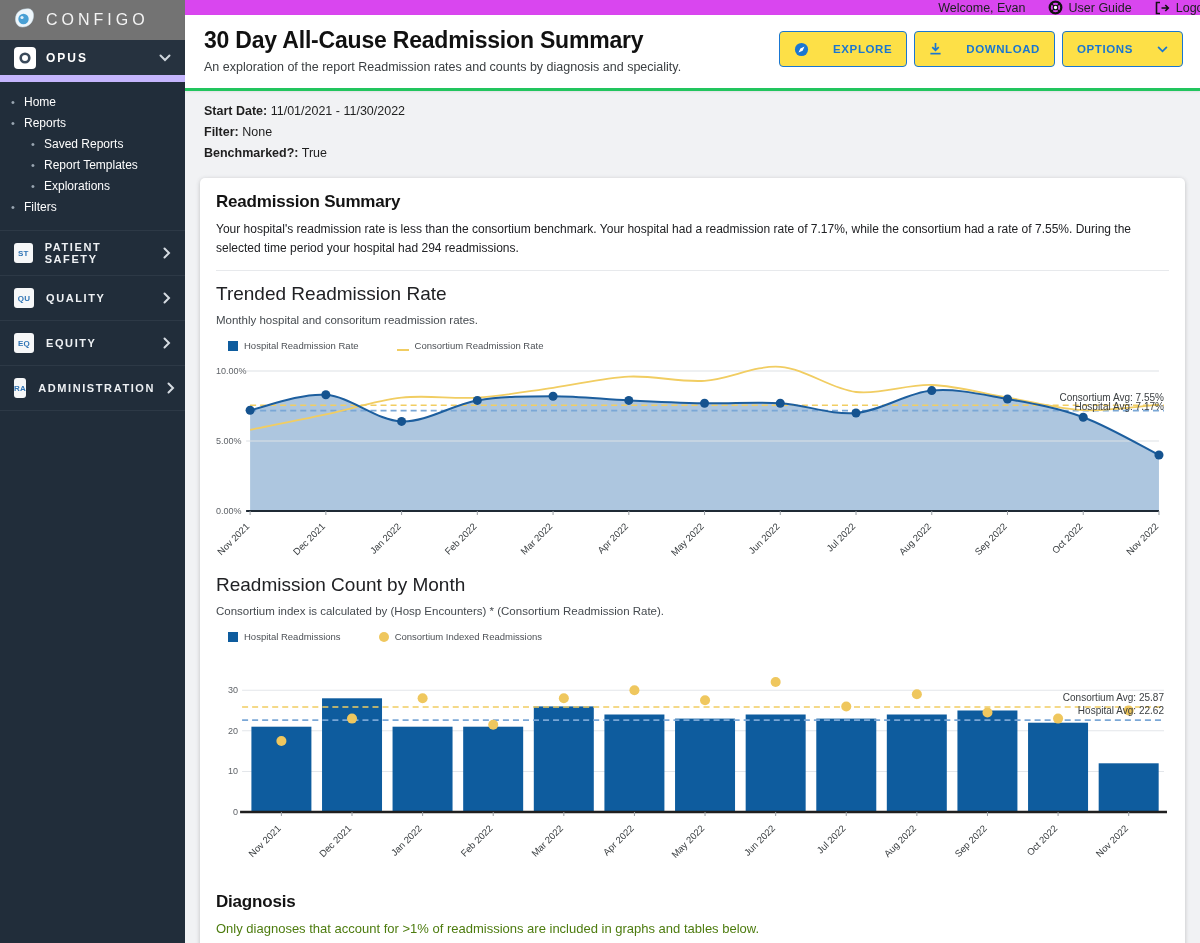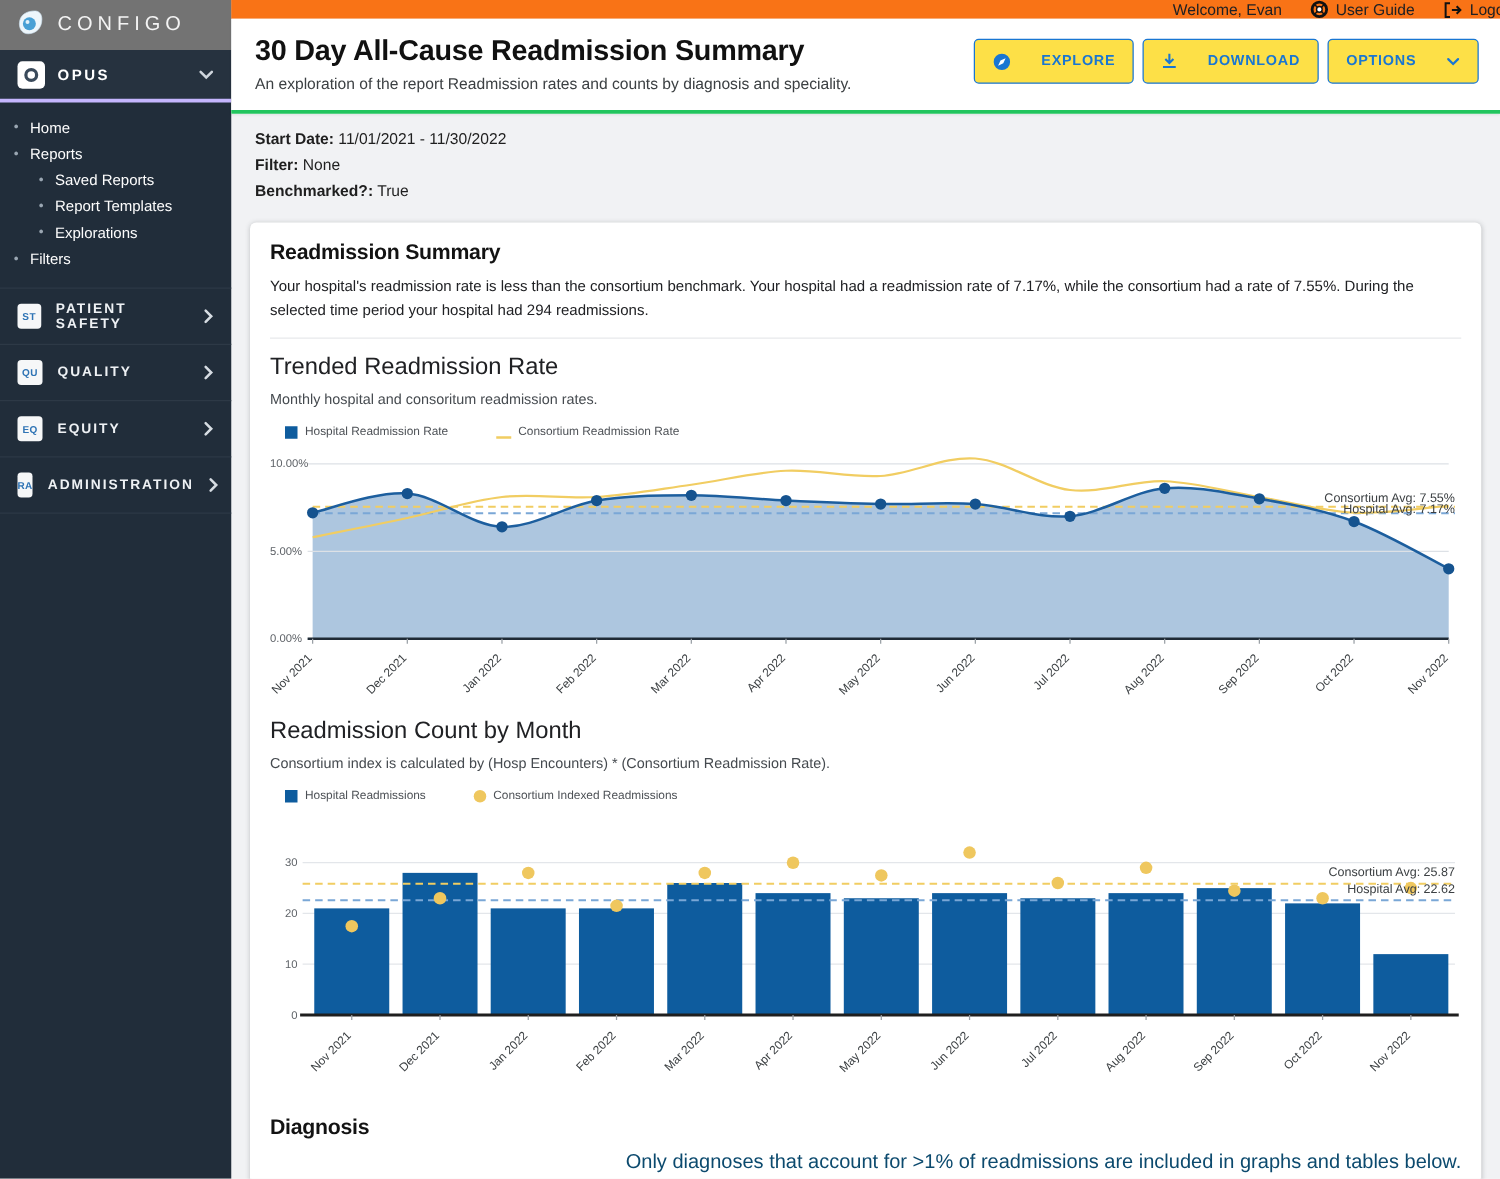--- a/index.html
+++ b/index.html
@@ -8,42 +8,42 @@
 
   
   .app { display:flex; width:1200px; height:943px; }
   .sidebar { width:185px; flex:0 0 185px; background:#212d3a; color:#fff; display:flex; flex-direction:column; }
   .main { flex:1; display:flex; flex-direction:column; min-width:0; }
 
   
   .logo-block { height:40px; background:#737373; display:flex; align-items:center; padding:0 12px; gap:8px; }
   .logo-text { color:#f4f4f4; font-size:16px; letter-spacing:4px; font-weight:400; }
   .product-row { height:42px; background:#26323f; display:flex; align-items:center; gap:10px;
-    padding:0 14px; border-bottom:3px solid #c4b5fd; cursor:pointer; }
+    padding:0 14px; border-bottom:7px solid #c4b5fd; cursor:pointer; }
   .product-badge { width:22px; height:22px; background:#fff; border-radius:4px; display:flex; align-items:center; justify-content:center; }
   .product-label { font-size:12px; font-weight:bold; letter-spacing:2px; color:#fff; }
   .product-row .chev { margin-left:auto; color:#cfd6dd; }
 
   .menu { padding:10px 0 12px 0; }
   .menu-item { position:relative; font-size:12px; color:#fdfdfd; padding:3px 6px 3px 24px; line-height:15px; cursor:pointer; }
   .menu-item::before { content:"•"; position:absolute; left:11px; color:#9aa6b2; font-size:11px; }
   .menu-item.indent1 { padding-left:44px; }
   .menu-item.indent1::before { left:31px; }
 
   .sections { border-top:1px solid #2d3946; }
   .section-row { height:45px; display:flex; align-items:center; gap:12px; padding:0 14px;
     border-bottom:1px solid #2d3946; cursor:pointer; }
   .section-badge { width:20px; height:20px; background:#f6f7f8; border-radius:3px; display:flex;
     align-items:center; justify-content:center; font-size:8px; font-weight:bold; color:#2f74b5; letter-spacing:0.3px; }
   .section-label { font-size:11px; font-weight:bold; letter-spacing:1.6px; color:#eef1f4; }
   .section-row .chev { margin-left:auto; color:#d6dce2; }
   .chev svg { display:block; }
 
   
-  .topbar { height:40px; background:#f97316; display:flex; align-items:center; justify-content:flex-end;
+  .topbar { height:40px; background:#d946ef; display:flex; align-items:center; justify-content:flex-end;
     gap:22px; padding-right:0; white-space:nowrap; font-size:12.5px; color:#202124; }
   .topbar .tb-item { display:flex; align-items:center; gap:6px; cursor:pointer; }
   .topbar .welcome { cursor:default; }
   .tb-logout { margin-right:-14px; }
   .tb-item svg { display:block; }
 
   
   .page-header { background:#fff; padding:12px 17px 14px 19px; display:flex; align-items:flex-start;
     border-bottom:3px solid #22c55e; box-shadow:0 1px 2px rgba(0,0,0,.07); }
   .ph-text { flex:1; min-width:0; }
@@ -69,21 +69,21 @@
   .chart-title { font-size:19px; color:#202124; font-weight:400; margin-top:2px; }
   .chart-sub { font-size:11.5px; color:#454a4f; margin-top:9px; }
   .legend { display:flex; gap:26px; margin-top:14px; margin-bottom:8px; }
   .legend-item { display:flex; align-items:flex-end; gap:6px; font-size:9.5px; color:#4d5156; cursor:pointer;padding-left:12px; }
   .sw-square { width:10px; height:10px; background:#0e5c9e; }
   .sw-dash { width:12px; height:2.5px; background:#f1cd62; }
   .sw-dot { width:10px; height:10px; border-radius:50%; background:#efc75e; }
   .chart-wrap { margin-top:4px; }
   .chart-wrap svg { display:block; width:100%; }
 
-  .diag-note { font-size:16px; color:#0c4a6e; margin-top:9px;text-align:right; }
+  .diag-note { font-size:13px; color:#4d7c0f; margin-top:9px; }
 </style>
 </head>
 <body>
 
 <div class="app">
 
   <aside class="sidebar">
     <div class="logo-block">
       <span>
         <svg width="26" height="26" viewBox="0 0 26 26">

